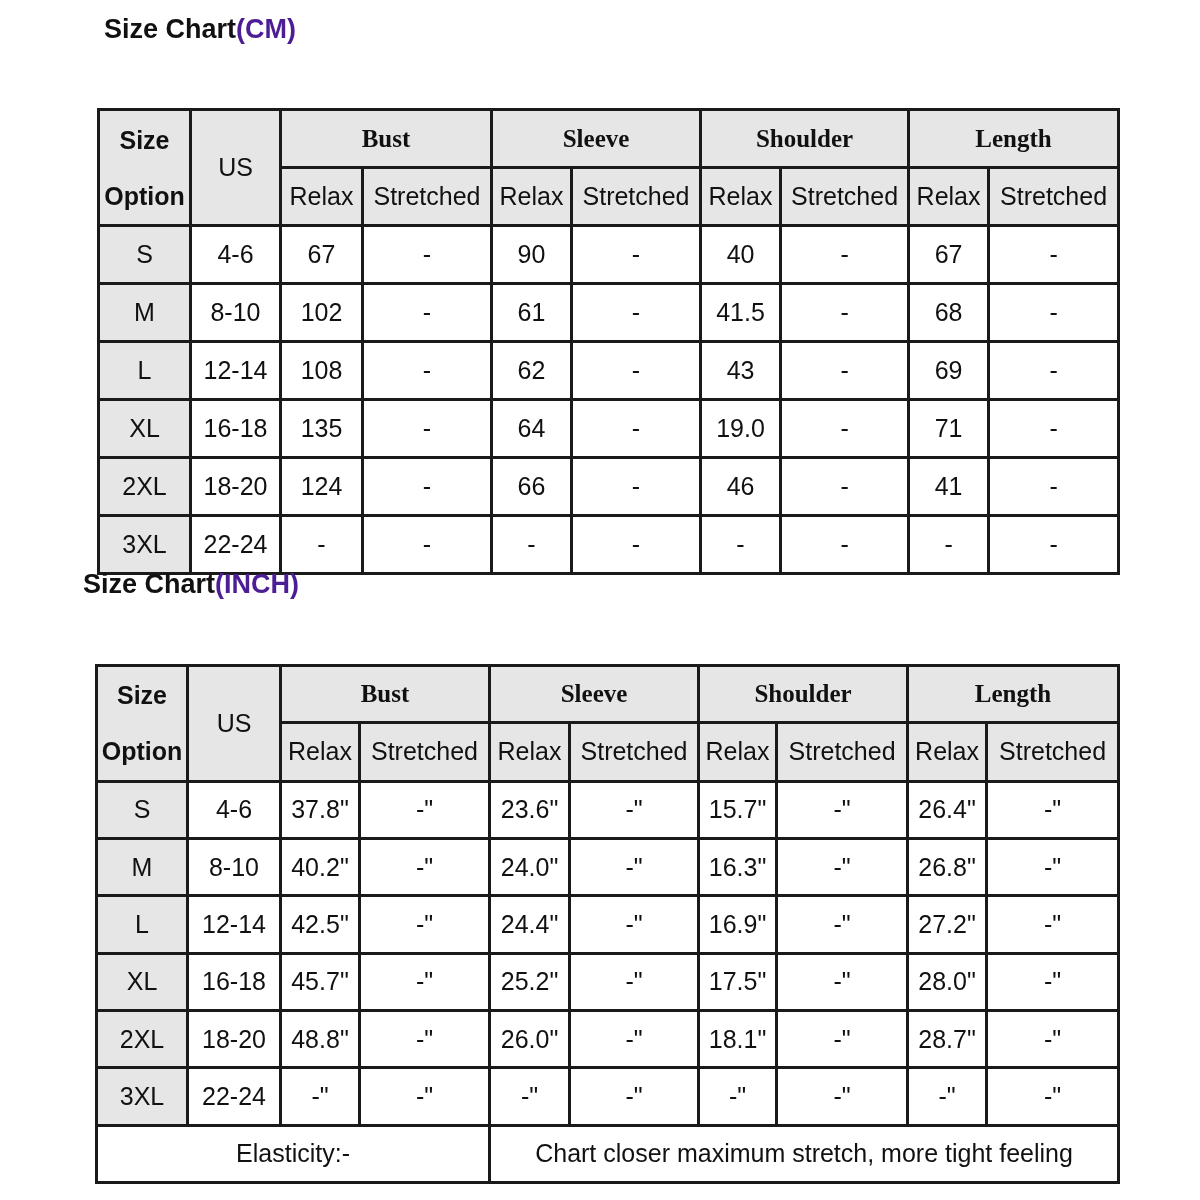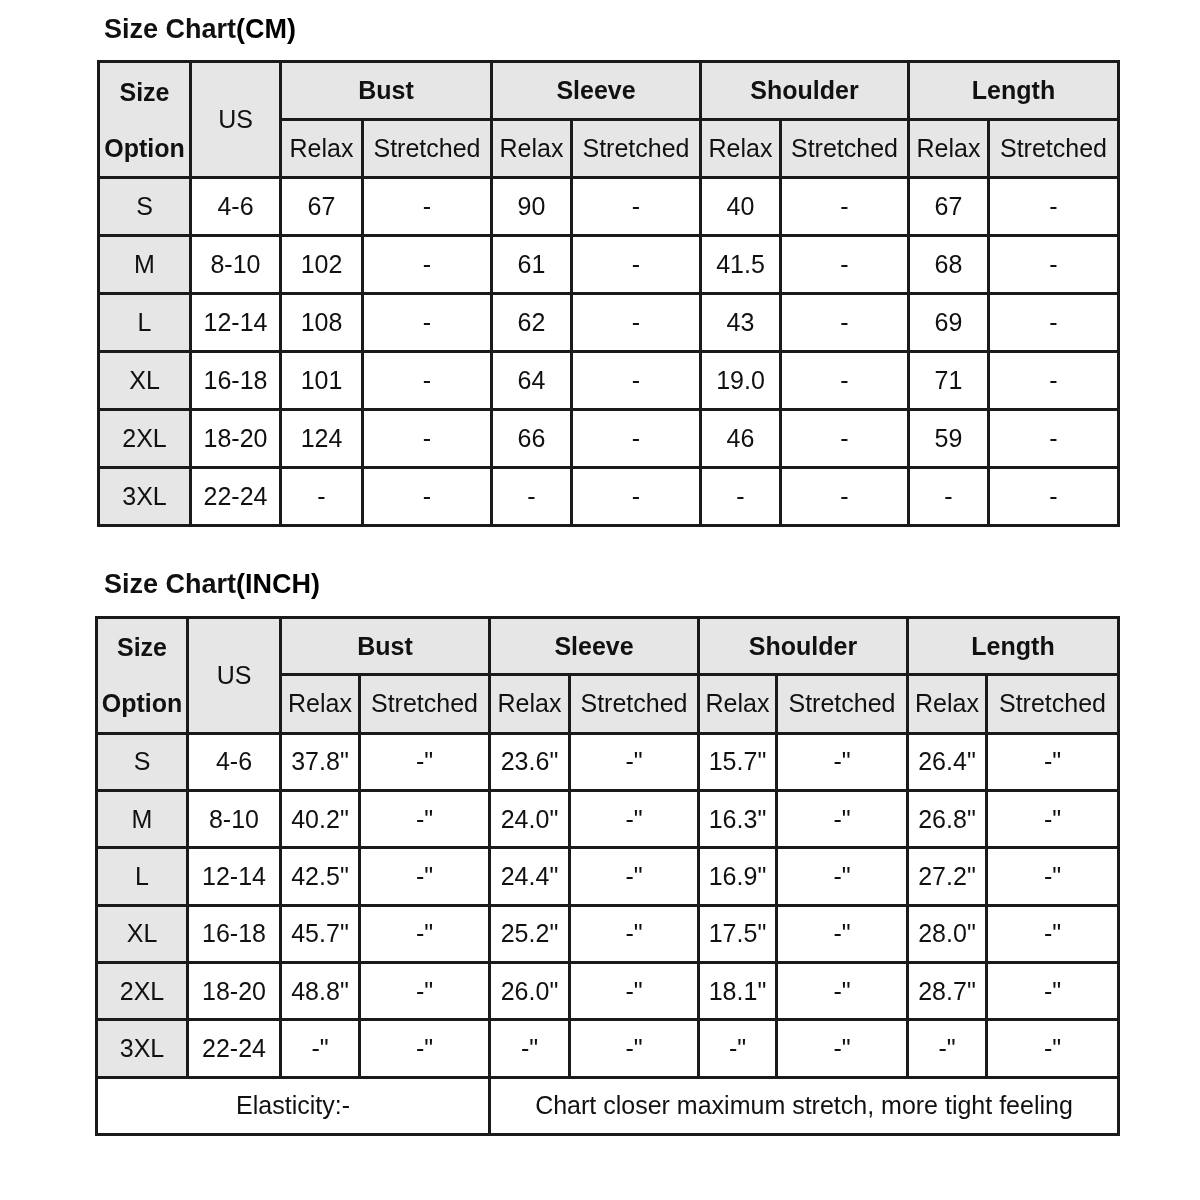--- a/index.html
+++ b/index.html
@@ -1,24 +1,24 @@
 <!DOCTYPE html>
 <html><head>
 <meta charset="utf-8">
 <style>
   html, body { margin:0; padding:0; background:#ffffff; }
   body { width:1200px; height:1200px; position:relative; overflow:hidden;
          font-family:"Liberation Sans", sans-serif; color:#111; }
   .chart-title { position:absolute; font-weight:bold; font-size:27px; color:#111; letter-spacing:0px; }
-  .chart-title .unit { color:#000000; }
-  table.size-table { position:absolute; border-collapse:collapse; table-layout:fixed; }
+  .chart-title .unit { color:#4c1d95; }
+  table.size-table { position:absolute; border-collapse:collapse; table-layout:fixed;margin-top:48px; }
   table.size-table td { border:3px solid #1a1a1a; text-align:center; vertical-align:middle;
                         padding:0; font-size:25px; color:#111; overflow:hidden; white-space:nowrap; }
   td.hdr { background:#e6e6e6; }
-  td.group { font-weight:bold; font-size:30px; }
+  td.group { font-weight:bold; font-size:30px;font-family:Liberation Serif, serif; }
   td.sub { font-size:24px; }
   td.size-opt { font-weight:bold; font-size:25px; line-height:56px; }
   td.us { font-size:42px; }
   td.size-cell { background:#e6e6e6; }
   td.footer { font-size:25px; }
 </style>
 </head>
 <body>
 
 <div class="chart-title" style="left:104px; top:14px;">
@@ -93,57 +93,57 @@
     <td>62</td>
     <td>-</td>
     <td>43</td>
     <td>-</td>
     <td>69</td>
     <td>-</td>
   </tr>
   <tr style="height:58px;">
     <td class="size-cell">XL</td>
     <td>16-18</td>
-    <td>101</td>
+    <td>135</td>
     <td>-</td>
     <td>64</td>
     <td>-</td>
     <td>19.0</td>
     <td>-</td>
     <td>71</td>
     <td>-</td>
   </tr>
   <tr style="height:58px;">
     <td class="size-cell">2XL</td>
     <td>18-20</td>
     <td>124</td>
     <td>-</td>
     <td>66</td>
     <td>-</td>
     <td>46</td>
     <td>-</td>
-    <td>59</td>
+    <td>41</td>
     <td>-</td>
   </tr>
   <tr style="height:58px;">
     <td class="size-cell">3XL</td>
     <td>22-24</td>
     <td>-</td>
     <td>-</td>
     <td>-</td>
     <td>-</td>
     <td>-</td>
     <td>-</td>
     <td>-</td>
     <td>-</td>
   </tr>
 </tbody>
   </table>
 
-<div class="chart-title" style="left:104px; top:569px;text-align:right;">
+<div class="chart-title" style="left:83px; top:569px;text-align:right;">
   <span>Size Chart</span><span class="unit">(INCH)</span>
 </div>
 
 <table class="size-table" style="left:95px; top:616px; width:1022px; height:520px;">
   <colgroup>
     <col style="width:91px">
       <col style="width:93px">
     <col style="width:79px">
       <col style="width:130px">
     <col style="width:80px">

